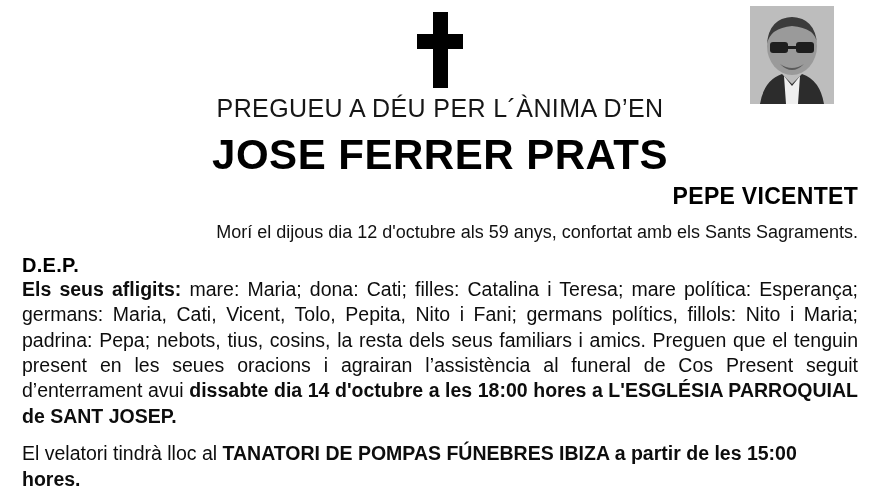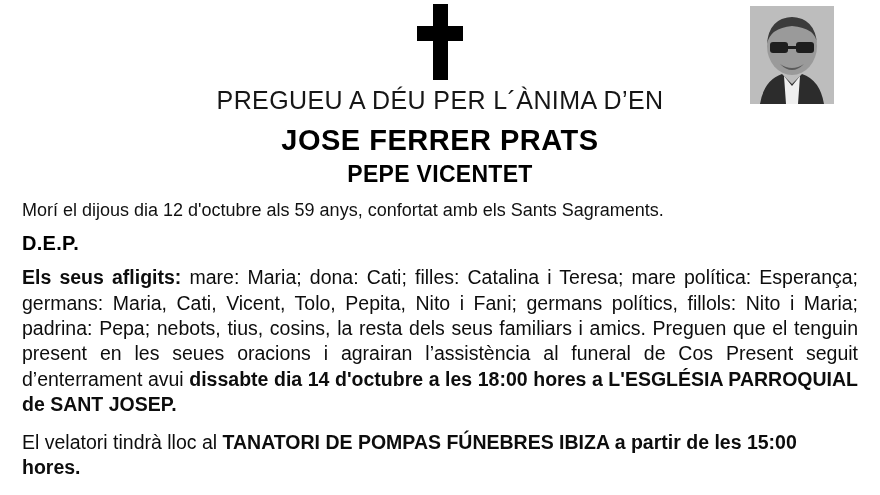--- a/index.html
+++ b/index.html
@@ -12,21 +12,21 @@
     background: #ffffff;
     font-family: "Liberation Sans", sans-serif;
     color: #000000;
     overflow: hidden;
   }
   .page {
     position: relative;
     width: 880px;
     height: 495px;
     box-sizing: border-box;
-    padding: 0 22px 6px 22px;
+    padding: 8px 22px 6px 22px;
   }
 
   
   .portrait {
     position: absolute;
     top: 6px;
     right: 46px;
     width: 84px;
     height: 98px;
     background: #d8d8d8;
@@ -65,50 +65,49 @@
 
   .lead {
     text-align: center;
     font-size: 25px;
     letter-spacing: 0.4px;
     margin-top: 4px;
     color: #161616;
   }
   .name {
     text-align: center;
-    font-size: 29px;
+    font-size: 42px;
     font-weight: bold;
     letter-spacing: 0.5px;
     margin-top: 10px;
     line-height: 1.05;
   }
   .nickname {
-    text-align: center;
+    text-align: right;
     font-size: 23px;
     font-weight: bold;
     margin-top: 6px;
     letter-spacing: 0.3px;
   }
   .death-line {
-    text-align: left;
+    text-align: right;
     font-size: 18px;
     margin-top: 12px;
     color: #111;
   }
   .dep {
     text-align: left;
     font-size: 20px;
     font-weight: bold;
     margin-top: 11px;
     letter-spacing: 0.3px;
   }
   .body-text {
     font-size: 19.5px;
     line-height: 1.30;
-    margin-top: 10px;
     text-align: justify;
     text-justify: inter-word;
     color: #0d0d0d;
   }
   .body-text b { font-weight: bold; }
   .para2 {
     font-size: 19.5px;
     line-height: 1.30;
     margin-top: 12px;
     text-align: left;

